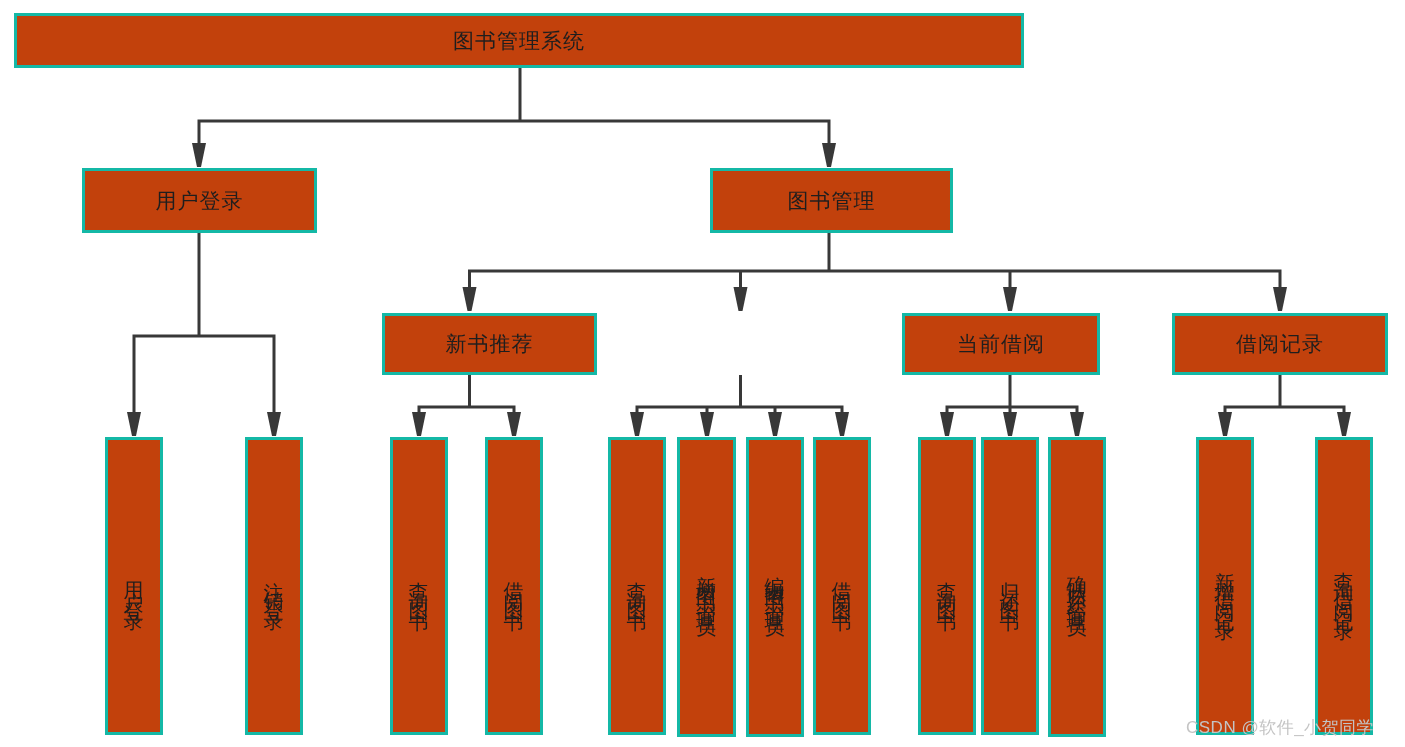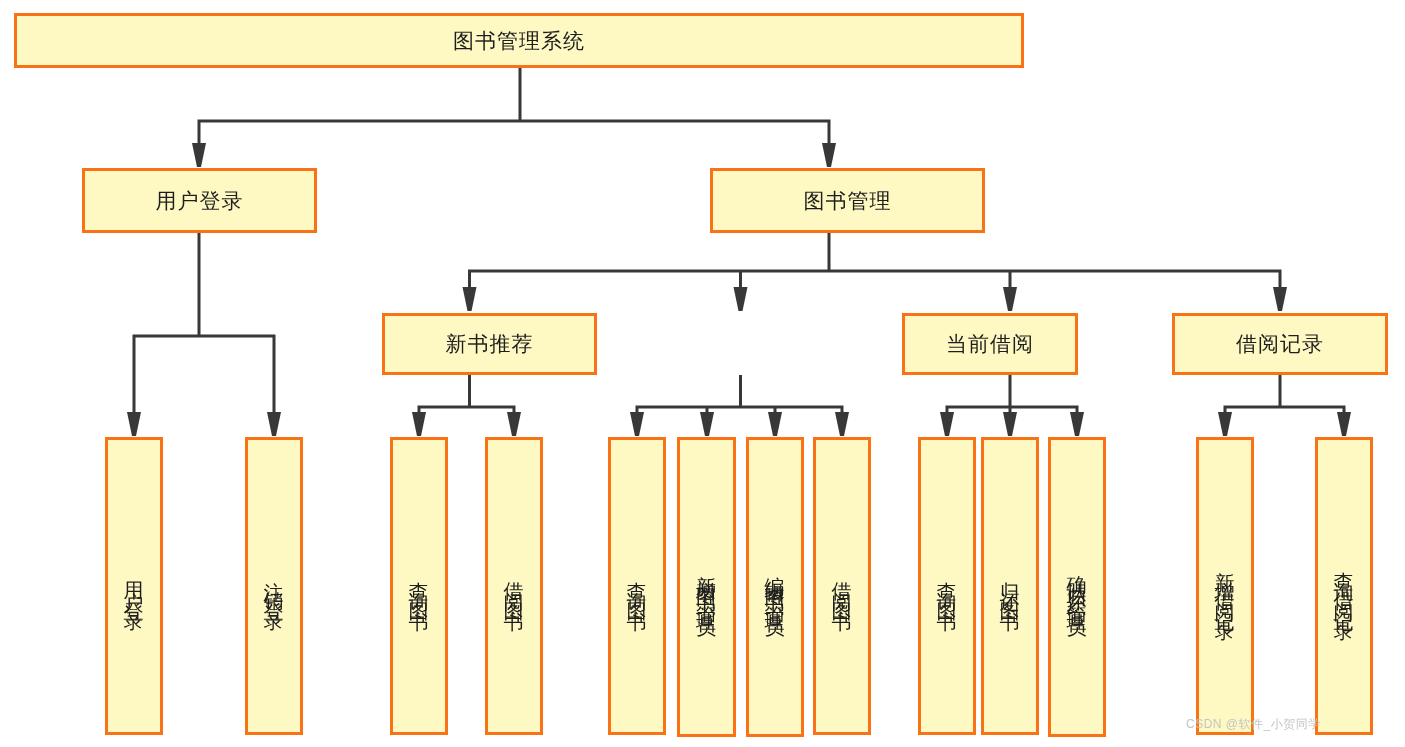--- a/index.html
+++ b/index.html
@@ -17,22 +17,22 @@
   }
   #connectors {
     position: absolute;
     left: 0;
     top: 0;
     z-index: 0;
   }
   .node {
     position: absolute;
     box-sizing: border-box;
-    background: #fef9c3;
-    border: 3px solid #f97316;
+    background: #c2410c;
+    border: 3px solid #14b8a6;
     display: flex;
     align-items: center;
     justify-content: center;
     color: #1e1e1e;
     z-index: 1;
   }
   .node.h {
     font-size: 21px;
     letter-spacing: 1px;
     white-space: nowrap;
@@ -45,21 +45,21 @@
     letter-spacing: 10px;
     white-space: nowrap;
   }
   .vtext.dense {
     letter-spacing: 6px;
   }
   #watermark {
     position: absolute;
     left: 1186px;
     top: 716px;
-    font-size: 12px;
+    font-size: 17px;
     color: #c4c4c4;
     letter-spacing: 0.5px;
     white-space: nowrap;
     z-index: 3;
   }
 </style>
 </head>
 <body>
 
 <div id="canvas">
@@ -110,28 +110,28 @@
     </g>
   </svg>
 
   <div class="node h" style="left:14px; top:13px; width:1010px; height:55px;">
     <span>图书管理系统</span>
   </div>
 
   <div class="node h" style="left:82px; top:168px; width:235px; height:65px;">
     <span>用户登录</span>
   </div>
-  <div class="node h" style="left:710px; top:168px; width:275px; height:65px;">
+  <div class="node h" style="left:710px; top:168px; width:243px; height:65px;">
     <span>图书管理</span>
   </div>
 
   <div class="node h" style="left:362px; top:313px; width:215px; height:62px;margin-left:20px;">
     <span>新书推荐</span>
   </div>
-  <div class="node h" style="left:902px; top:313px; width:176px; height:62px;">
+  <div class="node h" style="left:902px; top:313px; width:198px; height:62px;">
     <span>当前借阅</span>
   </div>
   <div class="node h" style="left:1172px; top:313px; width:216px; height:62px;">
     <span>借阅记录</span>
   </div>
 
   <div class="node v" style="left:105px; top:437px; width:58px; height:298px;">
     <span class="vtext">用户登录</span>
   </div>
   <div class="node v" style="left:245px; top:437px; width:58px; height:298px;">

